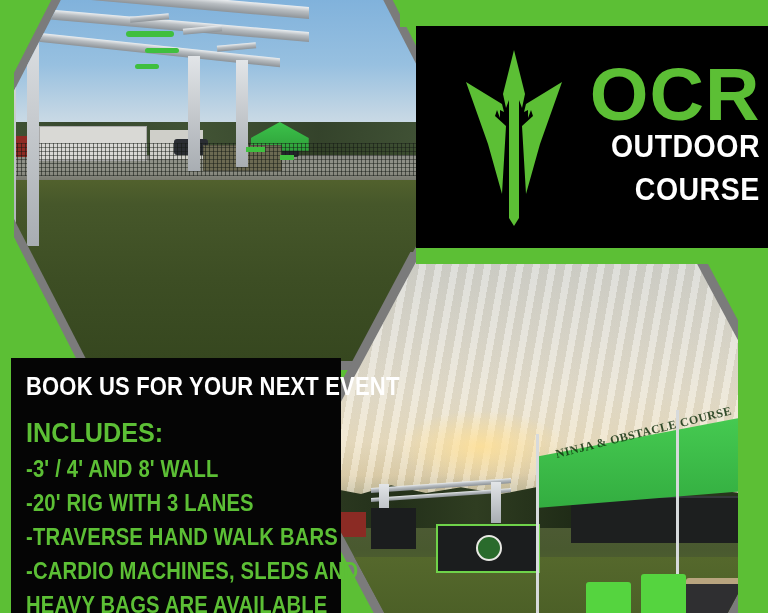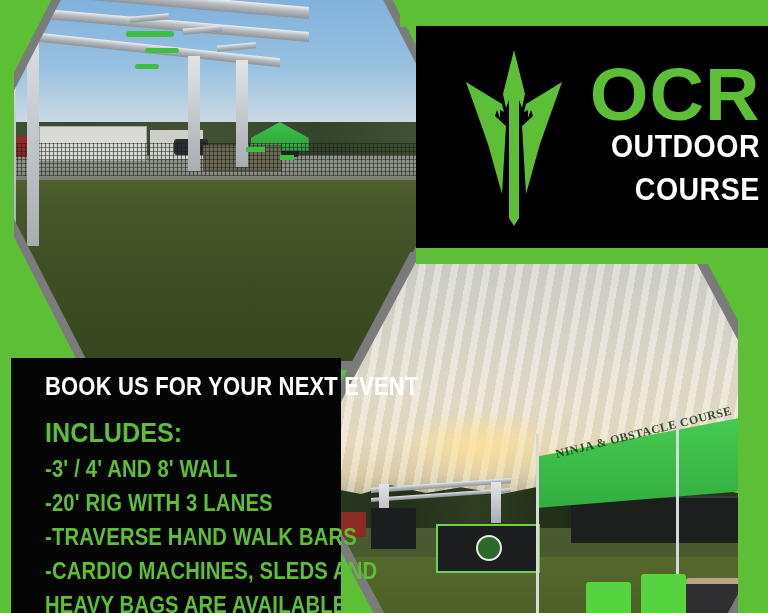--- a/index.html
+++ b/index.html
@@ -110,21 +110,21 @@
     font-weight:bold;font-size:74px;line-height:.78;color:#5cbf35;letter-spacing:1px;
     transform:scaleX(1.02);transform-origin:right center;}
   #ocr-sub1{font-family:"Liberation Sans Narrow","Liberation Sans",sans-serif;
     font-weight:bold;font-size:31px;line-height:1.25;color:#fff;letter-spacing:.5px;margin-top:4px;
     transform:scaleX(.92);transform-origin:right center;}
   #ocr-sub2{font-family:"Liberation Sans Narrow","Liberation Sans",sans-serif;
     font-weight:bold;font-size:31px;line-height:1.25;color:#fff;letter-spacing:.5px;margin-top:4px;
     transform:scaleX(.92);transform-origin:right center;}
 
   
-  #copy{position:absolute;left:27px;top:358px;width:330px;height:255px;padding:14px 0 0 18px;box-sizing:border-box;}
+  #copy{position:absolute;left:8px;top:358px;width:330px;height:255px;padding:14px 0 0 18px;box-sizing:border-box;}
   #headline{font-family:"Liberation Sans Narrow","Liberation Sans",sans-serif;font-weight:bold;
     font-size:25px;color:#fff;letter-spacing:.2px;transform:scaleX(.88);transform-origin:left center;
     white-space:nowrap;}
   #includes{font-family:"Liberation Sans Narrow","Liberation Sans",sans-serif;font-weight:bold;
     font-size:28px;color:#5cbf35;margin-top:16px;transform:scaleX(.9);transform-origin:left center;}
   .bullet{font-family:"Liberation Sans Narrow","Liberation Sans",sans-serif;font-weight:bold;
     font-size:23px;color:#5cbf35;margin-top:7px;letter-spacing:.2px;white-space:nowrap;
     transform:scaleX(.88);transform-origin:left center;}
 </style>
 </head>

